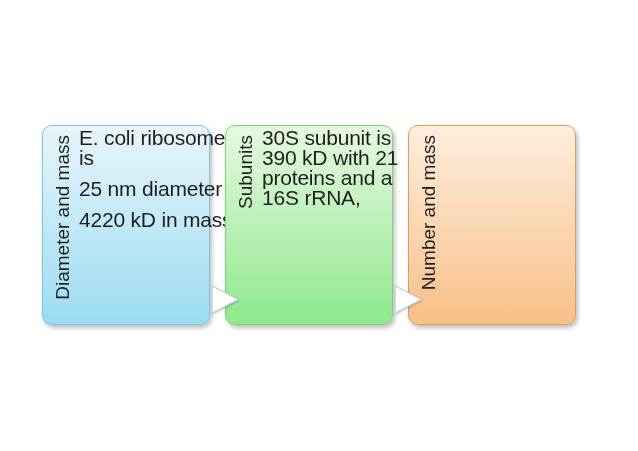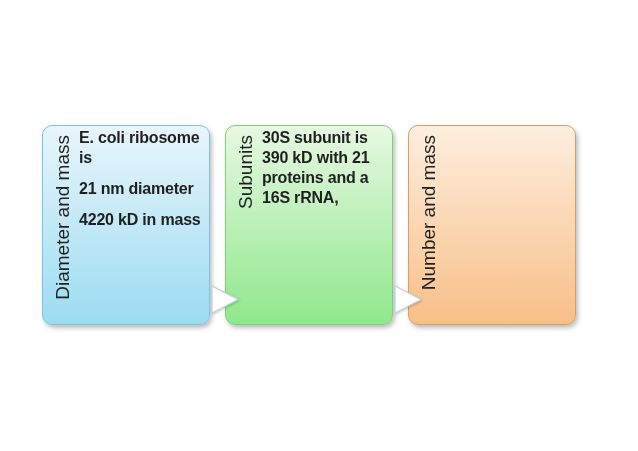--- a/index.html
+++ b/index.html
@@ -23,21 +23,21 @@
     transform-origin:0 0;
     transform:rotate(-90deg) translateX(-100%);
     white-space:nowrap;
     font-size:19px;line-height:26px;font-weight:400;
     color:#1f1f1f;
   }
 
   .content{position:absolute;left:36px;top:2px;right:2px;}
   .content p{
     margin:0 0 11px 0;
-    font-size:16px;line-height:20px;font-weight:700;
+    font-size:21px;line-height:20px;font-weight:400;
     letter-spacing:-0.2px;
     color:#1f1f1f;
     white-space:pre;
   }
 
   .arrow{position:absolute;width:30px;height:31px;filter:drop-shadow(1px 1.5px 1px rgba(0,0,0,0.2));}
   .arrow polygon{
     fill:var(--arrow-fill,#ffffff);
     stroke:var(--arrow-outline,#c2d4dd);
     stroke-width:1.4;
@@ -49,21 +49,21 @@
 </head>
 <body>
 
 <div class="stage" style="--arrow-fill: #ffffff; --arrow-outline: #c2d4dd; background: rgb(255, 255, 255);">
 
   <div class="panel panel-1" style="--grad-top: #e9f5fb; --grad-bottom: #9bdcf2; --border-color: #7cc5e0;">
     <div class="vlabel">Diameter and mass</div>
     <div class="content">
       <p>E. coli ribosome
 is</p>
-      <p>21 nm diameter</p>
+      <p>25 nm diameter</p>
       <p>4220 kD in mass</p>
     </div>
   </div>
 
   <div class="panel panel-2" style="--grad-top: #e7f8e2; --grad-bottom: #8fe88c; --border-color: #7ed07a;">
     <div class="vlabel">Subunits</div>
     <div class="content">
       <p>30S subunit is
 390 kD with 21
 proteins and a

